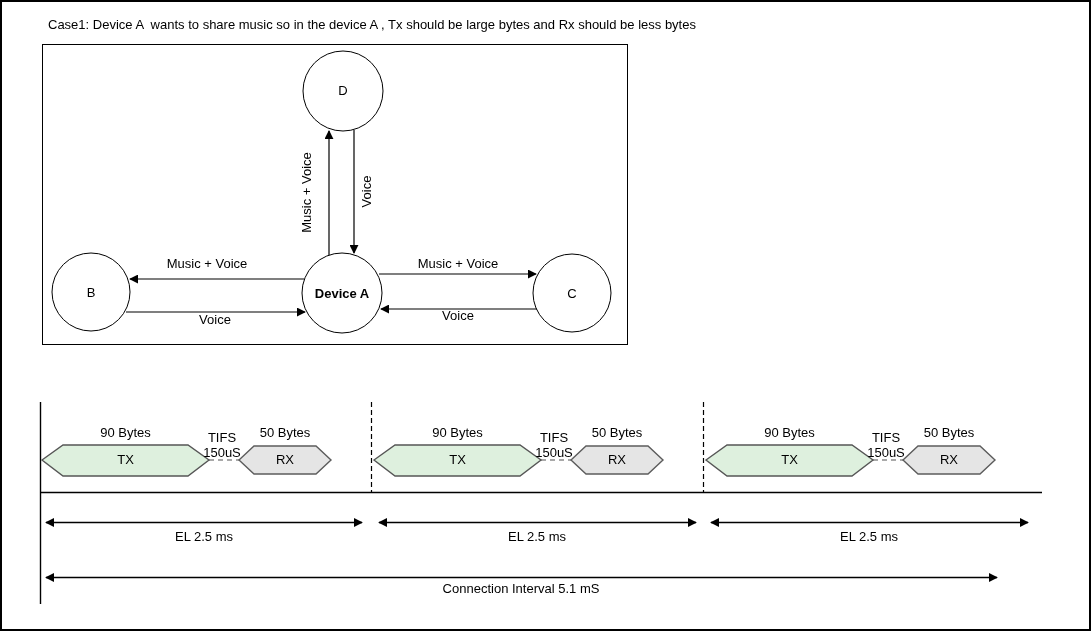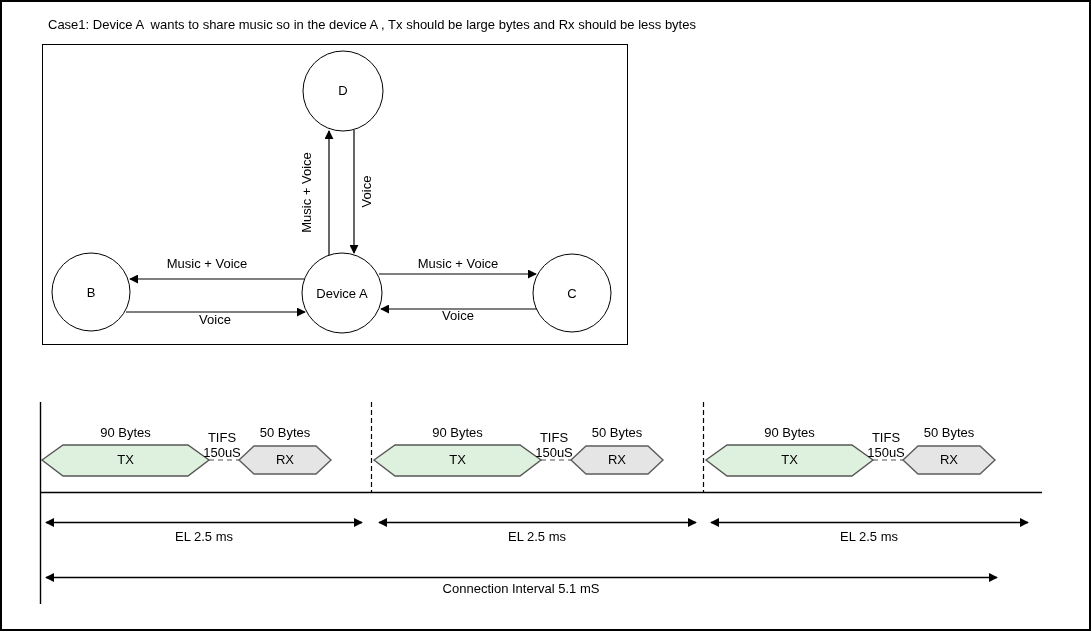--- a/index.html
+++ b/index.html
@@ -63,21 +63,21 @@
 
     <line x1="44" y1="520.5" x2="360" y2="520.5" stroke="#000" stroke-width="1.3" marker-start="url(#arr)" marker-end="url(#arr)"></line>
     <line x1="377" y1="520.5" x2="694" y2="520.5" stroke="#000" stroke-width="1.3" marker-start="url(#arr)" marker-end="url(#arr)"></line>
     <line x1="709" y1="520.5" x2="1026" y2="520.5" stroke="#000" stroke-width="1.3" marker-start="url(#arr)" marker-end="url(#arr)"></line>
 
     <line x1="44" y1="575.5" x2="995" y2="575.5" stroke="#000" stroke-width="1.3" marker-start="url(#arr)" marker-end="url(#arr)"></line>
   </svg>
 
   <div class="lbl" style="left:301px;top:81px;width:80px;">D</div>
   <div class="lbl" style="left:49px;top:283px;width:80px;">B</div>
-  <div class="lbl" style="left:300px;top:284px;width:80px;font-weight:400;">Device A</div>
+  <div class="lbl" style="left:300px;top:284px;width:80px;font-weight:700;">Device A</div>
   <div class="lbl" style="left:530px;top:284px;width:80px;">C</div>
 
   <div class="lbl vlabel" style="left:249px;top:183px;width:110px;">Music + Voice</div>
   <div class="lbl vlabel" style="left:334px;top:182px;width:60px;">Voice</div>
 
   <div class="lbl" style="left:140px;top:254px;width:130px;">Music + Voice</div>
   <div class="lbl" style="left:163px;top:310px;width:100px;">Voice</div>
 
   <div class="lbl" style="left:391px;top:254px;width:130px;">Music + Voice</div>
   <div class="lbl" style="left:406px;top:306px;width:100px;">Voice</div>

